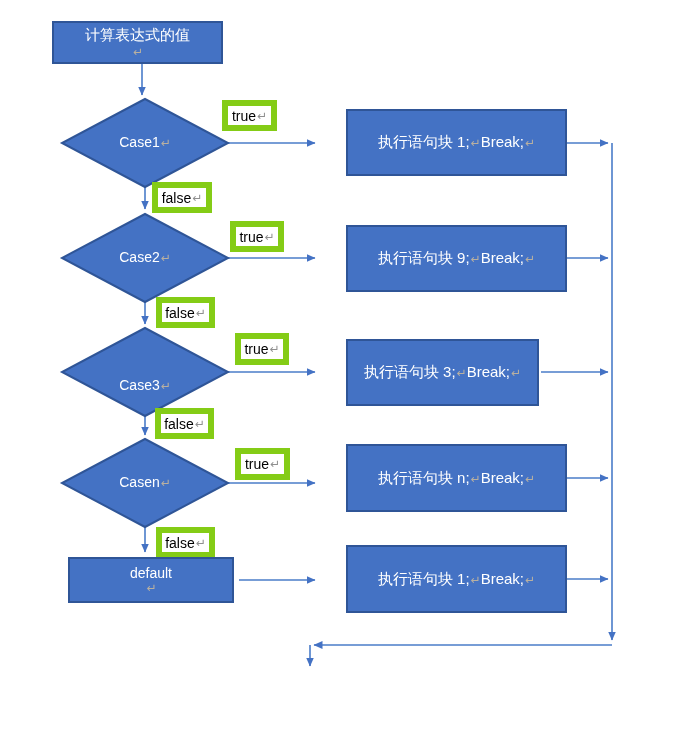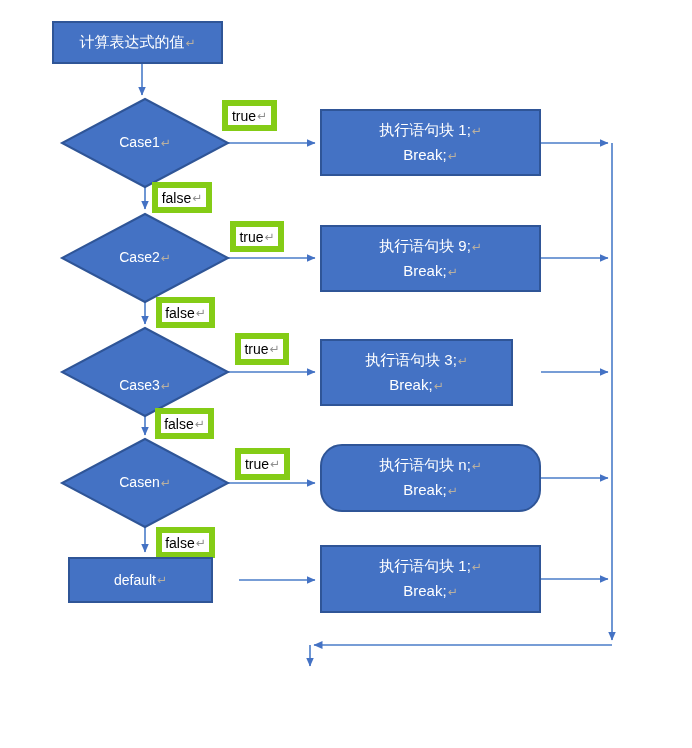--- a/index.html
+++ b/index.html
@@ -11,26 +11,27 @@
     overflow:hidden;
   }
   svg.layer{position:absolute;left:0;top:0;}
   .node{
     position:absolute;
     display:flex;align-items:center;justify-content:center;
     box-sizing:border-box;
     color:#ffffff;
     font-size:15px;
     text-align:center;
+    flex-direction:column;
   }
   .box{
     background:#4472C4;
     border:2px solid #2F5597;
   }
-  .action{flex-direction:column;line-height:23px;}
+  .action{flex-direction:row;line-height:23px;margin-left:26px;}
   .dlabel{
     position:absolute;
     color:#ffffff;
     font-size:14px;
     text-align:center;
     width:120px;
   }
   .edge-label{
     position:absolute;
     background:#ffffff;
@@ -130,38 +131,38 @@
   </div>
   <div class="edge-label" style="left:155px;top:408px;width:59px;height:31px;">
     <span>false</span>
       <span class="ret">↵</span>
   </div>
   <div class="edge-label" style="left:156px;top:527px;width:59px;height:31px;">
     <span>false</span>
       <span class="ret">↵</span>
   </div>
 
-  <div class="node box latin" style="left:68px;top:557px;width:145px;height:46px;">
+  <div class="node box latin" style="left:68px;top:557px;width:166px;height:46px;">
     <span>default</span>
       <span class="ret ret-blue">↵</span>
   </div>
 
   <div class="node box action" style="left:320px;top:109px;width:221px;height:67px;">
     <div><span>执行语句块 1;</span><span class="ret ret-blue">↵</span></div>
     <div><span>Break;</span><span class="ret ret-blue">↵</span></div>
   </div>
   <div class="node box action" style="left:320px;top:225px;width:221px;height:67px;">
     <div><span>执行语句块 9;</span><span class="ret ret-blue">↵</span></div>
     <div><span>Break;</span><span class="ret ret-blue">↵</span></div>
   </div>
   <div class="node box action" style="left:320px;top:339px;width:193px;height:67px;">
     <div><span>执行语句块 3;</span><span class="ret ret-blue">↵</span></div>
     <div><span>Break;</span><span class="ret ret-blue">↵</span></div>
   </div>
-  <div class="node box action" style="left:320px;top:444px;width:221px;height:68px;border-radius:22px;">
+  <div class="node box action" style="left:320px;top:444px;width:221px;height:68px;">
     <div><span>执行语句块 n;</span><span class="ret ret-blue">↵</span></div>
     <div><span>Break;</span><span class="ret ret-blue">↵</span></div>
   </div>
   <div class="node box action" style="left:320px;top:545px;width:221px;height:68px;">
     <div><span>执行语句块 1;</span><span class="ret ret-blue">↵</span></div>
     <div><span>Break;</span><span class="ret ret-blue">↵</span></div>
   </div>
 
 </div>
 

